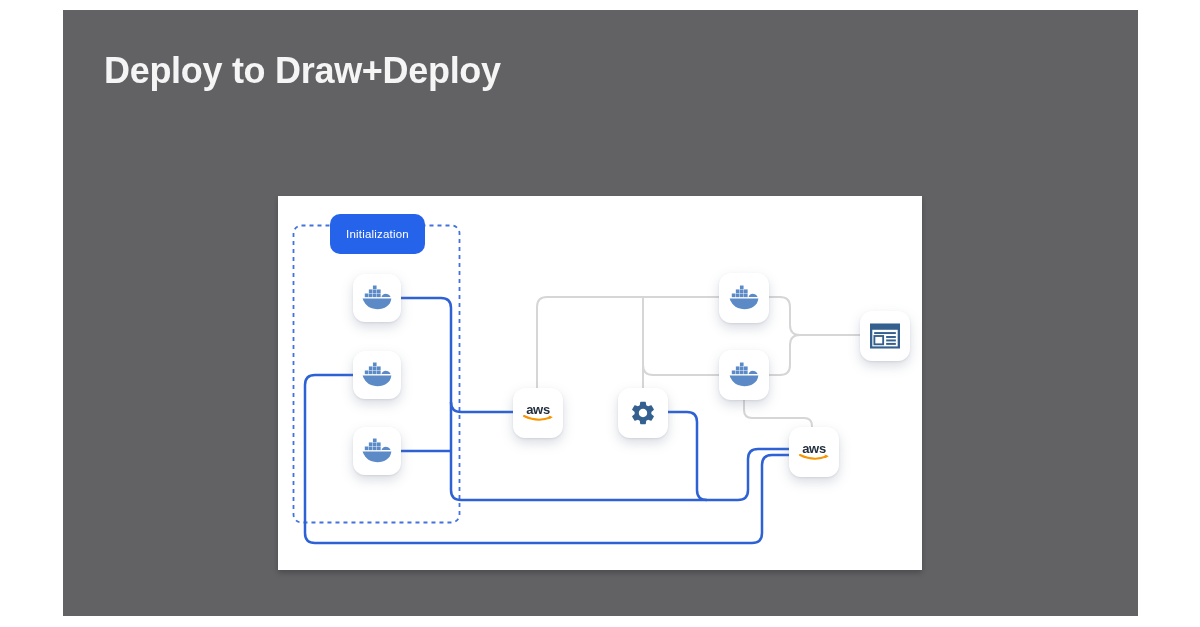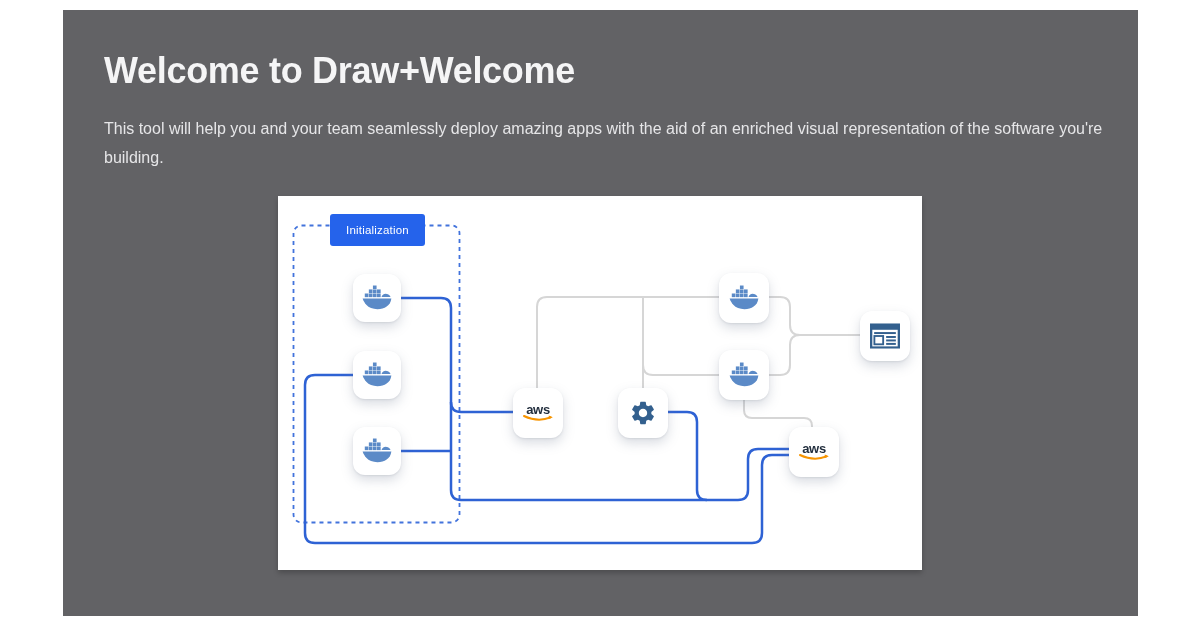--- a/index.html
+++ b/index.html
@@ -24,22 +24,22 @@
     font-size:16px;line-height:29px;
     color:#e6e6e8;
   }
   .panel{
     position:absolute;left:215px;top:186px;width:644px;height:374px;
     background:#ffffff;
     box-shadow:0 3px 5px rgba(0,0,0,0.22);
   }
   .connectors{position:absolute;left:0;top:0;z-index:2;}
   .group-label{
-    position:absolute;left:52px;top:18px;width:95px;height:32px;z-index:5;
-    background:#2563eb;color:#ffffff;border-radius:3px;
+    position:absolute;left:52px;top:18px;width:95px;height:40px;z-index:5;
+    background:#2563eb;color:#ffffff;border-radius:10px;
     display:flex;align-items:center;justify-content:center;
     font-size:11.5px;letter-spacing:0.2px;
   }
   .node{
     position:absolute;z-index:4;background:#ffffff;border-radius:12px;
     box-shadow:0 1px 2px rgba(60,70,90,0.10), 0 5px 12px rgba(120,130,150,0.28);
     display:flex;align-items:center;justify-content:center;
   }
   .n48{width:48px;height:48px;}
   .n50{width:50px;height:50px;text-align:center;}
@@ -74,22 +74,21 @@
       <rect x="3.6" y="7.6" width="18.8" height="1.7"></rect>
       <rect x="3.8" y="11" width="7.6" height="7.2" fill="none" stroke="#33608e" stroke-width="1.6"></rect>
       <rect x="14" y="11" width="8.4" height="1.7"></rect>
       <rect x="14" y="14" width="8.4" height="1.7"></rect>
       <rect x="14" y="17" width="8.4" height="1.7"></rect>
     </symbol>
   </defs>
 </svg>
 
 <div class="surface">
-  <h1 class="title">Welcome to Draw+Welcome</h1>
-  <p class="desc">This tool will help you and your team seamlessly deploy amazing apps with the aid of an enriched visual representation of the software you're building.</p>
+  <h1 class="title">Deploy to Draw+Deploy</h1>
 
   <div class="panel">
 
     <svg class="connectors" width="644" height="374" viewBox="0 0 644 374">
 
       <rect x="15.5" y="29.5" width="166" height="297" rx="8" fill="none" stroke="#4273dc" stroke-width="1.8" stroke-dasharray="4 4"></rect>
 
       <g fill="none" stroke="#d6d6d6" stroke-width="2">
         <path d="M259 192 V111 Q259 101 269 101 H441"></path>
         <path d="M365 101 V192"></path>

